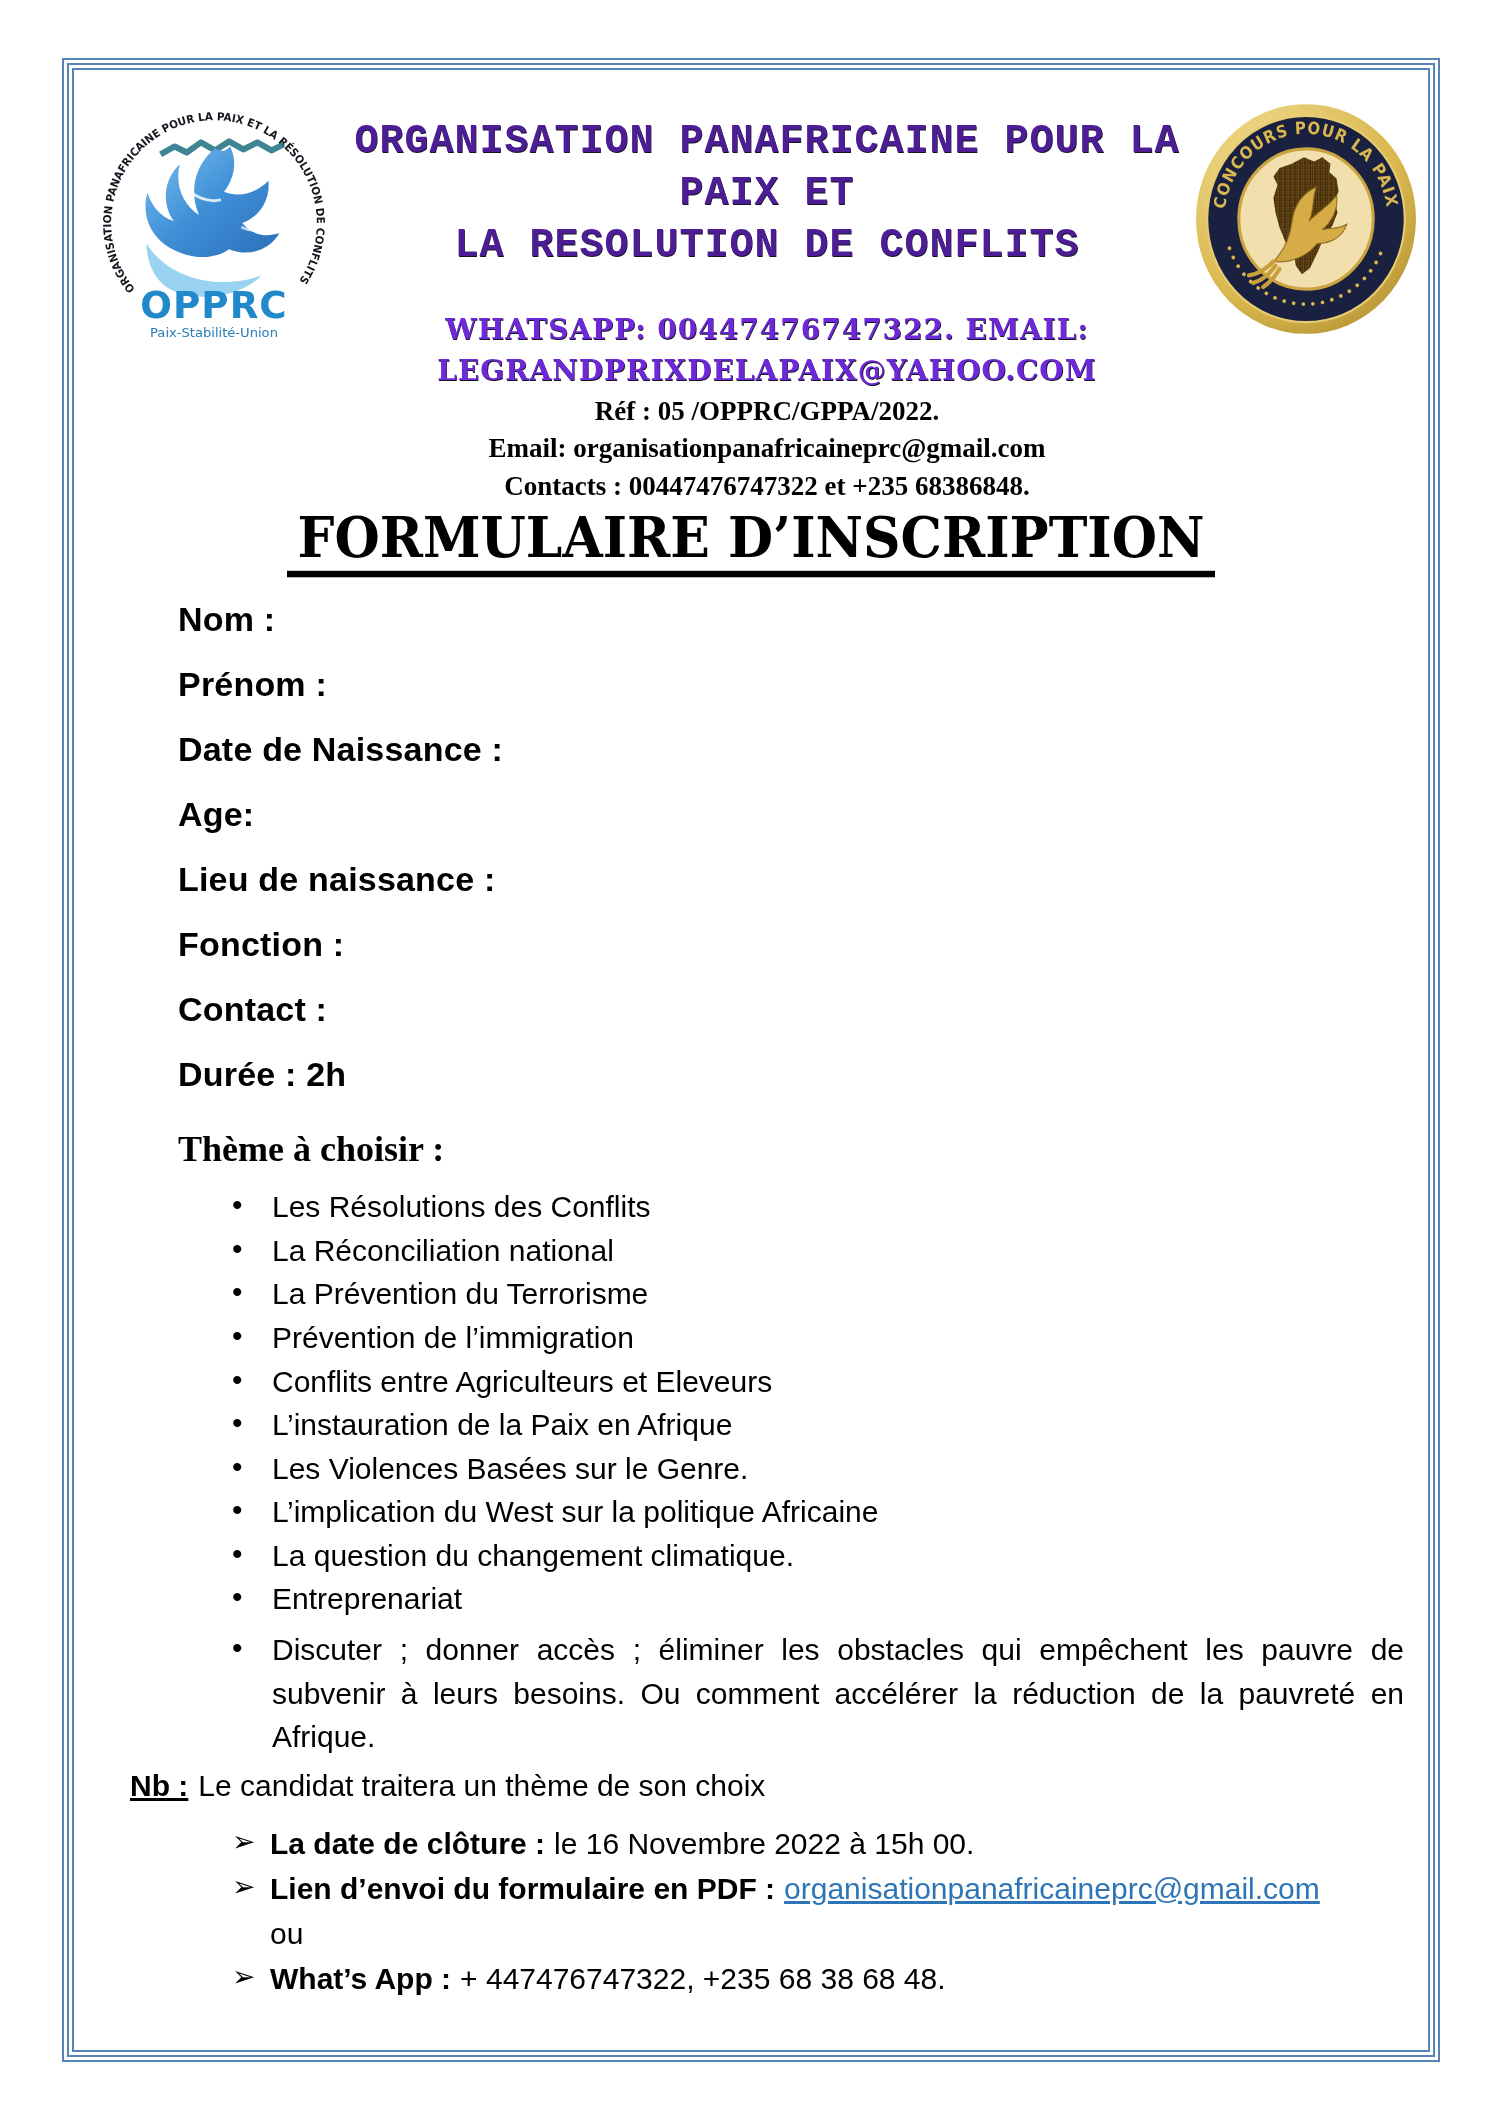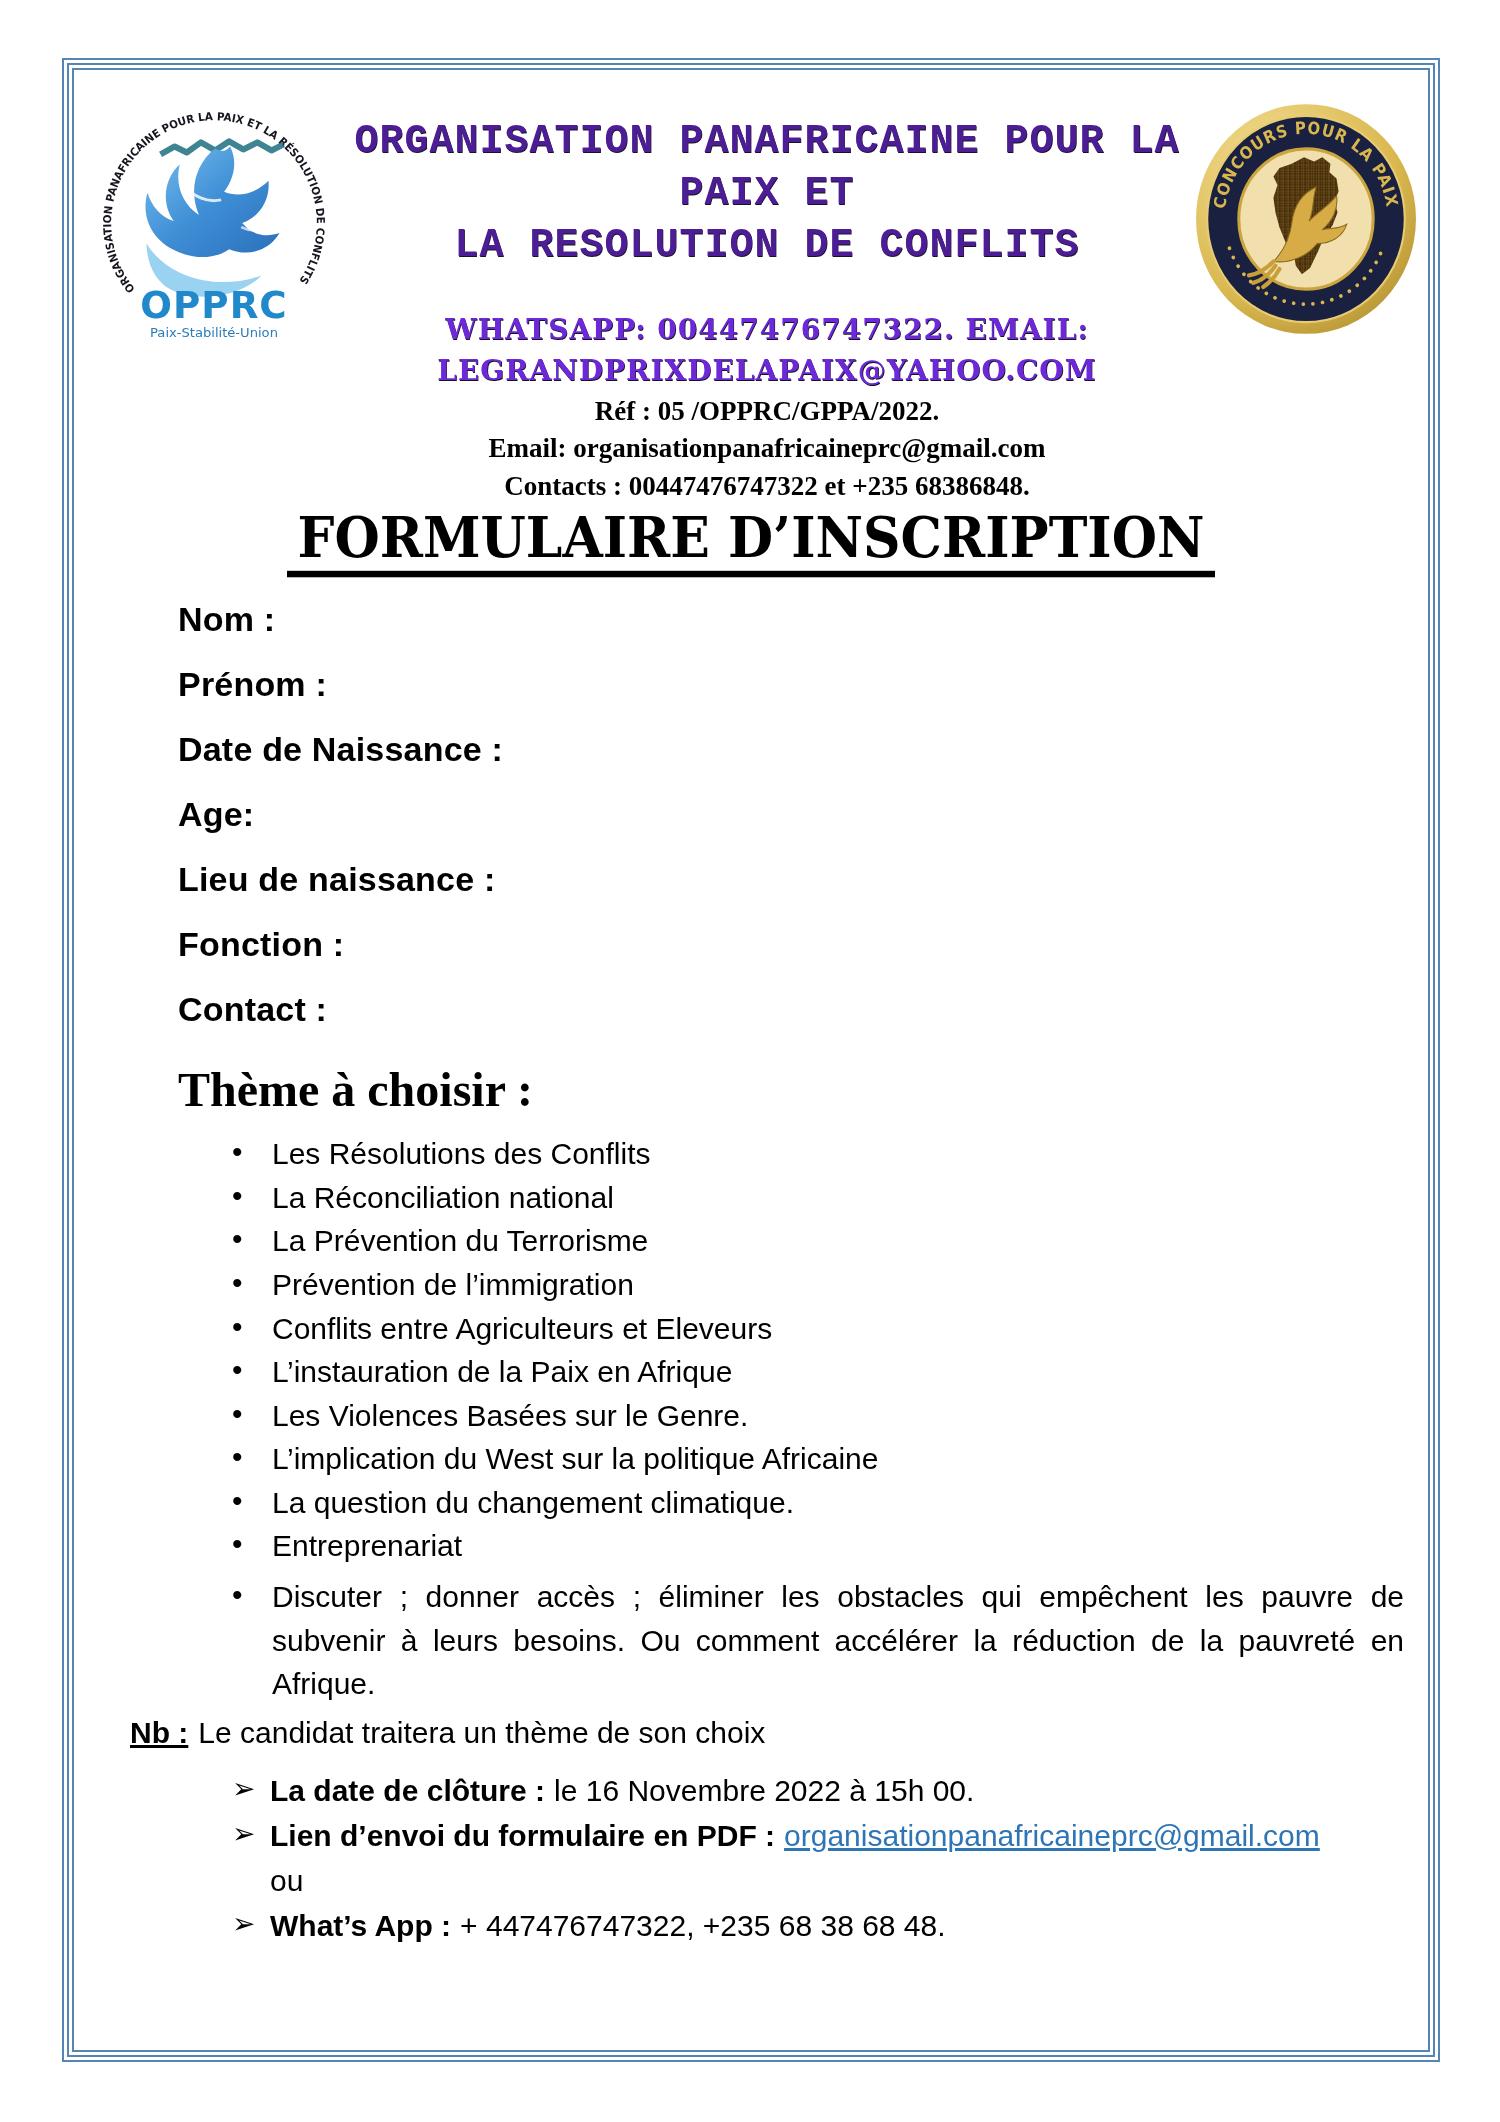--- a/index.html
+++ b/index.html
@@ -34,21 +34,21 @@
   .form-title { display:inline-block; font-family:"DejaVu Serif", serif; font-weight:bold;
                 font-size:52px; letter-spacing:0; line-height:1.1; color:#000;
                 border-bottom:6px solid #000; padding:0 10px 3px 10px;
                 transform:scaleY(1.08); transform-origin:top; }
 
   
   .fields { margin:30px 0 0 104px; }
   .field  { font-weight:bold; font-size:34px; line-height:1; margin-bottom:31px;
             letter-spacing:0.2px; }
   .theme-heading { margin:40px 0 0 104px; font-family:"Liberation Serif", serif;
-            font-weight:bold; font-size:48px; line-height:1; }
+            font-weight:bold; font-size:36px; line-height:1; }
 
   
   .themes { list-style:none; margin-top:25px; }
   .theme-item { position:relative; margin:0 24px 13px 198px; font-size:30px;
             line-height:1.02; }
   .theme-item .mark { position:absolute; left:-40px; top:-2px; font-size:30px; }
   .theme-item.long { text-align:justify; line-height:1.45; margin-bottom:2px; }
 
   
   .nb-line { margin:6px 0 0 56px; font-size:30px; line-height:1.4; }
@@ -152,20 +152,21 @@
     </div>
 
     <div class="fields">
       <div class="field">Nom :</div>
       <div class="field">Prénom :</div>
       <div class="field">Date de Naissance :</div>
       <div class="field">Age:</div>
       <div class="field">Lieu de naissance :</div>
       <div class="field">Fonction :</div>
       <div class="field">Contact :</div>
+      <div class="field">Durée : 2h</div>
     </div>
 
     <div class="theme-heading">Thème à choisir :</div>
 
     <ul class="themes">
       <li class="theme-item"><span class="mark">•</span><span>Les Résolutions des Conflits</span></li>
       <li class="theme-item"><span class="mark">•</span><span>La Réconciliation national</span></li>
       <li class="theme-item"><span class="mark">•</span><span>La Prévention du Terrorisme</span></li>
       <li class="theme-item"><span class="mark">•</span><span>Prévention de l’immigration</span></li>
       <li class="theme-item"><span class="mark">•</span><span>Conflits entre Agriculteurs et Eleveurs</span></li>

